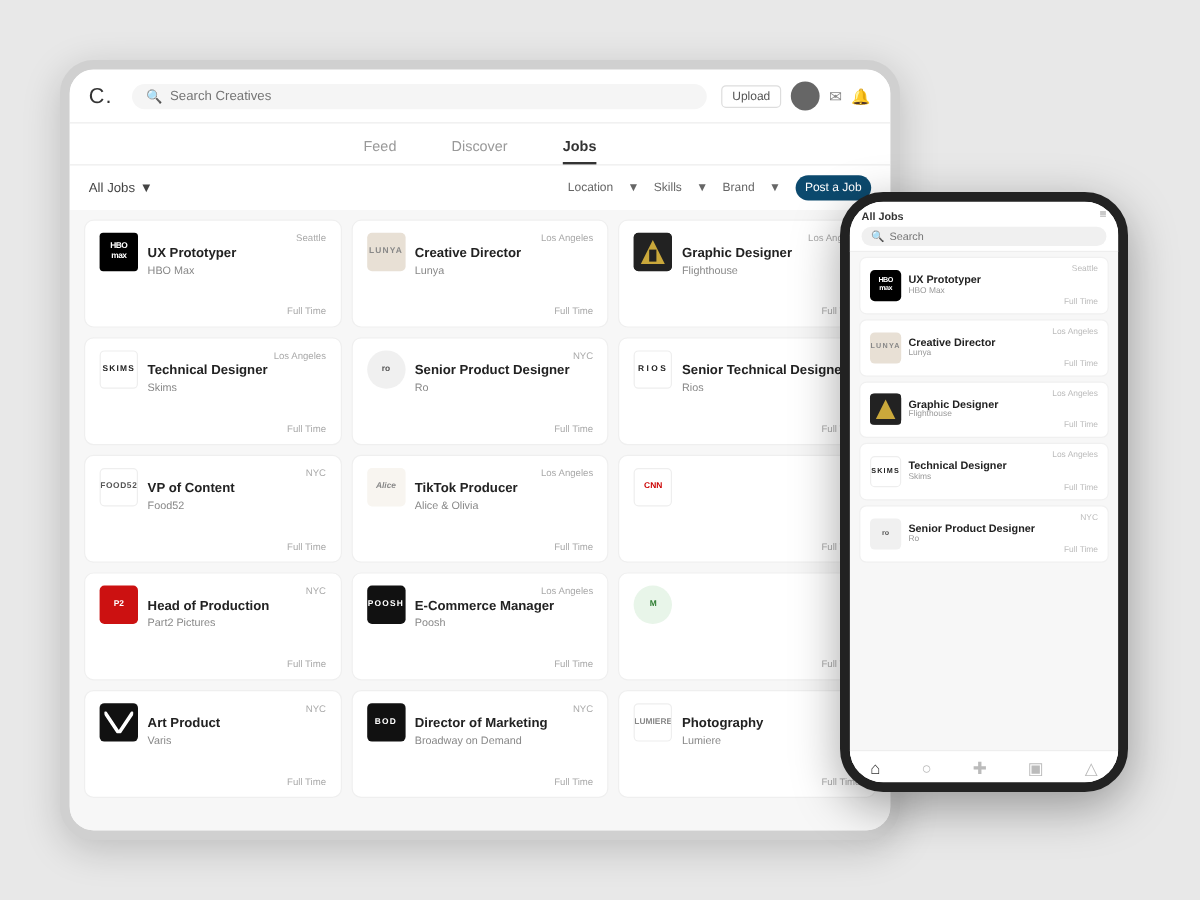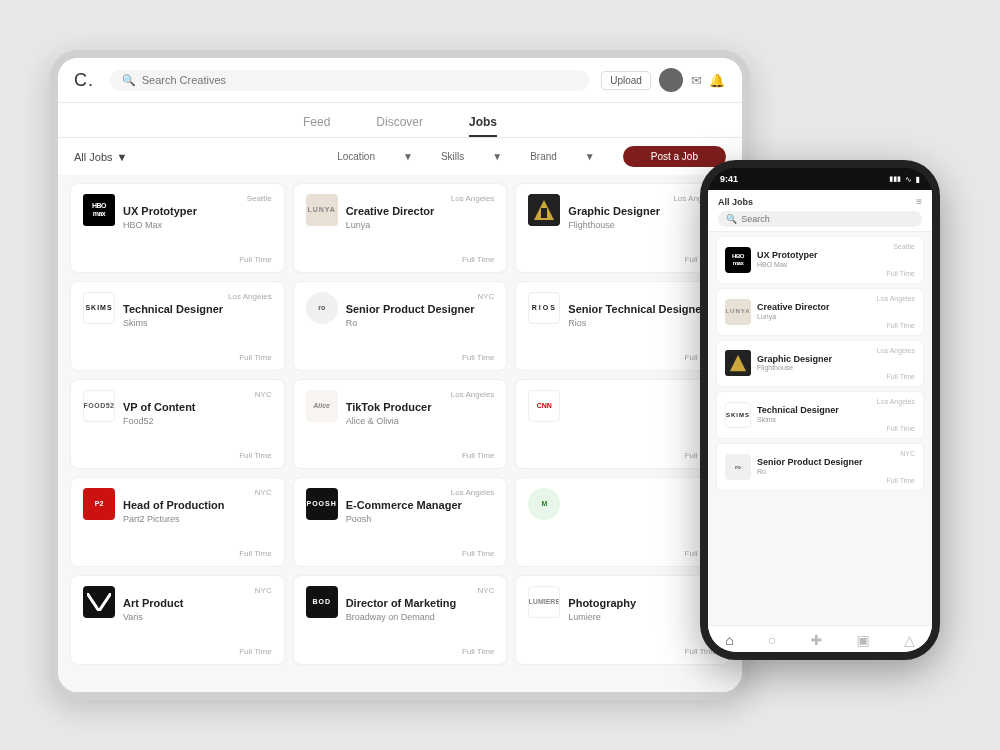--- a/index.html
+++ b/index.html
@@ -158,35 +158,35 @@
       align-items: center;
       gap: 4px;
       font-size: 11px;
       color: #444;
       cursor: pointer;
     }
 
     .filter-right {
       display: flex;
       align-items: center;
-      gap: 28px;
+      gap: 12px;
       font-size: 10px;
       color: #666;
     }
 
     .filter-right span {
       cursor: pointer;
     }
 
     .post-job-btn {
-      background: #7f1d1d;
+      background: #0c4a6e;
       color: #fff;
       border: none;
       border-radius: 16px;
-      padding: 5px 28px;
+      padding: 5px 8px;
       font-size: 10px;
       cursor: pointer;
       white-space: nowrap;
     }
 
     
     .jobs-grid {
       flex: 1;
       overflow-y: auto;
       padding: 8px 12px;
@@ -721,28 +721,20 @@
     <div class="job-card-bottom">
       <span class="job-type">Full Time</span>
     </div>
   </div>
         </div>
     </div>
 
   </div>
 
   <div class="phone">
-    <div class="phone-notch">
-      <span class="phone-time">9:41</span>
-      <div class="phone-status">
-        <span style="font-size:7px;color:#fff;">▮▮▮</span>
-        <span style="font-size:8px;color:#fff;">∿</span>
-        <span style="font-size:8px;color:#fff;">▮</span>
-      </div>
-    </div>
     <div class="phone-screen">
       <div class="phone-header">
         <div class="phone-header-row">
           <span class="phone-all-jobs">All Jobs</span>
           <span class="phone-filter-icon">≡</span>
         </div>
         <div class="phone-search-bar">
           <span style="font-size:9px;color:#aaa;">🔍</span>
           <input type="text" placeholder="Search" style="">
         </div>

